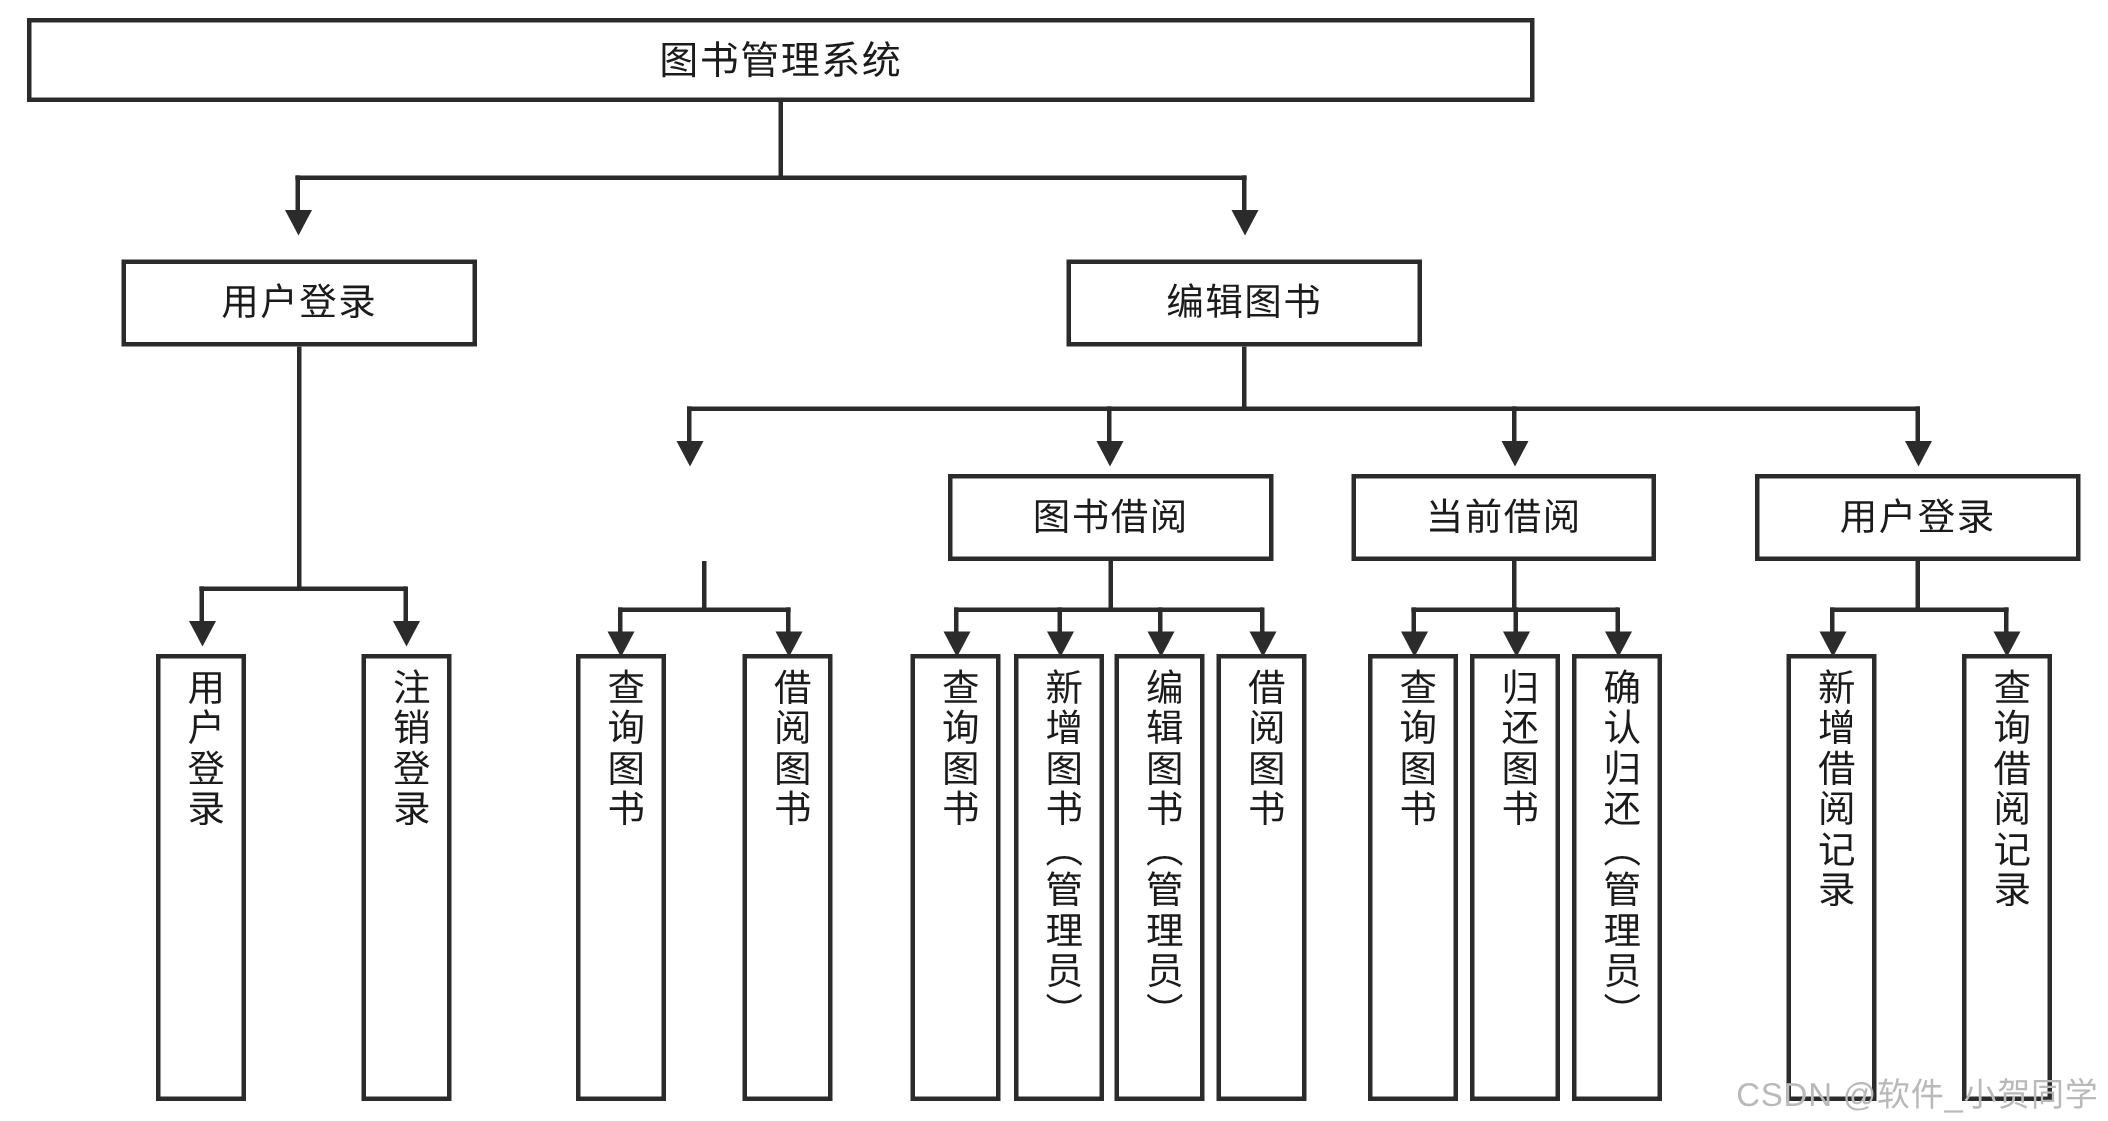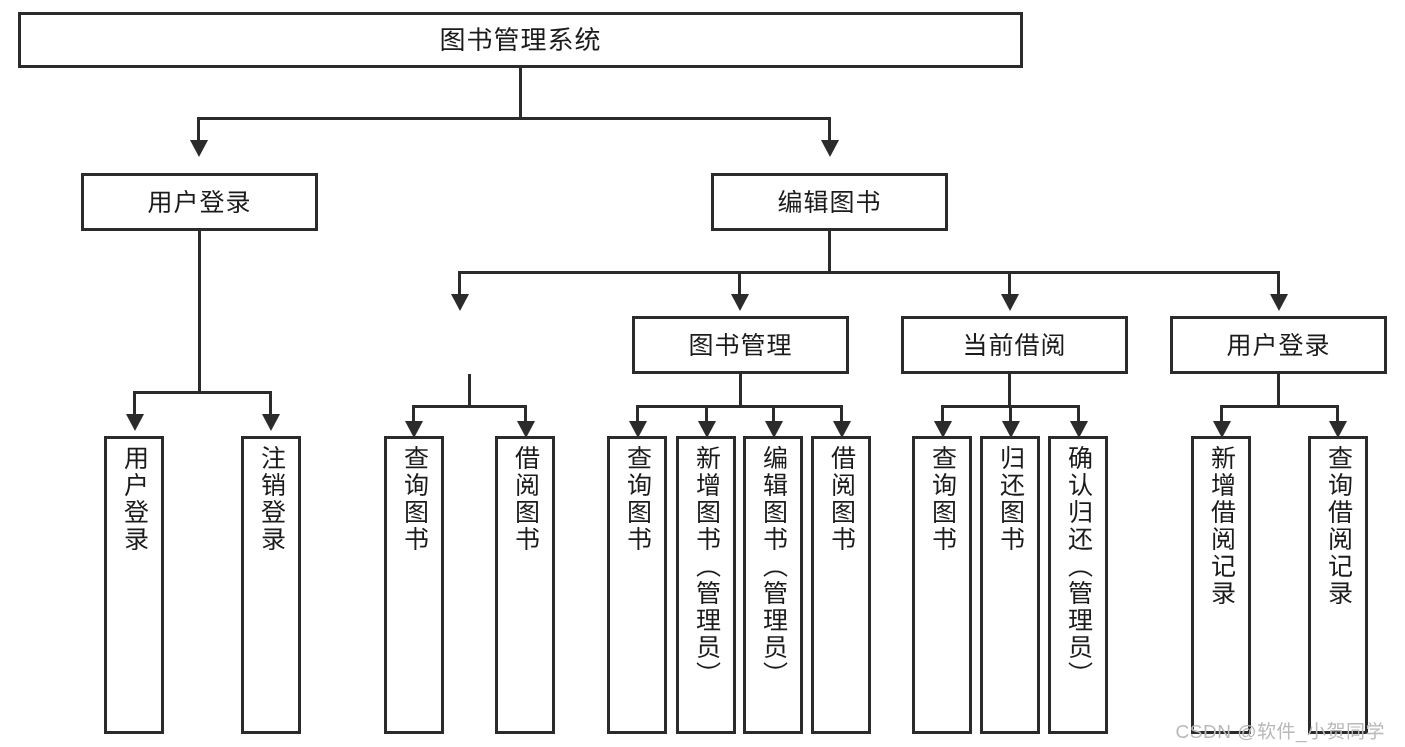--- a/index.html
+++ b/index.html
@@ -72,23 +72,23 @@
     width: 0;
     height: 0;
     border-left: 9px solid transparent;
     border-right: 9px solid transparent;
     border-top: 17px solid #2b2b2b;
   }
 
   
   #watermark {
     position: absolute;
-    right: 20px;
+    right: 6px;
     bottom: 4px;
-    font-size: 19px;
+    font-size: 22px;
     color: #b9b9b9;
     white-space: nowrap;
     letter-spacing: 0.5px;
   }
 </style>
 </head>
 <body>
 
 <div id="diagram-root">
 
@@ -131,24 +131,24 @@
   <div class="arrow" style="left:731px; top:294px;"></div>
 
   <div class="vline" style="left:1008px; top:271px; width:3px; height:28px;"></div>
   <div class="arrow" style="left:1001px; top:294px;"></div>
 
   <div class="vline" style="left:1277px; top:271px; width:3px; height:28px;"></div>
   <div class="arrow" style="left:1270px; top:294px;"></div>
 
 
   <div class="node horizontal" style="left:632px; top:316px; width:217px; height:58px;">
-    <span>图书管理</span>
-  </div>
-
-  <div class="node horizontal" style="left:901px; top:316px; width:227px; height:58px;">
+    <span>图书借阅</span>
+  </div>
+
+  <div class="node horizontal" style="left:901px; top:316px; width:203px; height:58px;">
     <span>当前借阅</span>
   </div>
 
   <div class="node horizontal" style="left:1170px; top:316px; width:217px; height:58px;">
     <span>用户登录</span>
   </div>
 
   <div class="vline" style="left:468px; top:374px; width:3px; height:34px;"></div>
   <div class="hline" style="left:412px; top:405px; width:115px; height:3px;"></div>
   <div class="vline" style="left:412px; top:405px; width:3px; height:22px;"></div>

